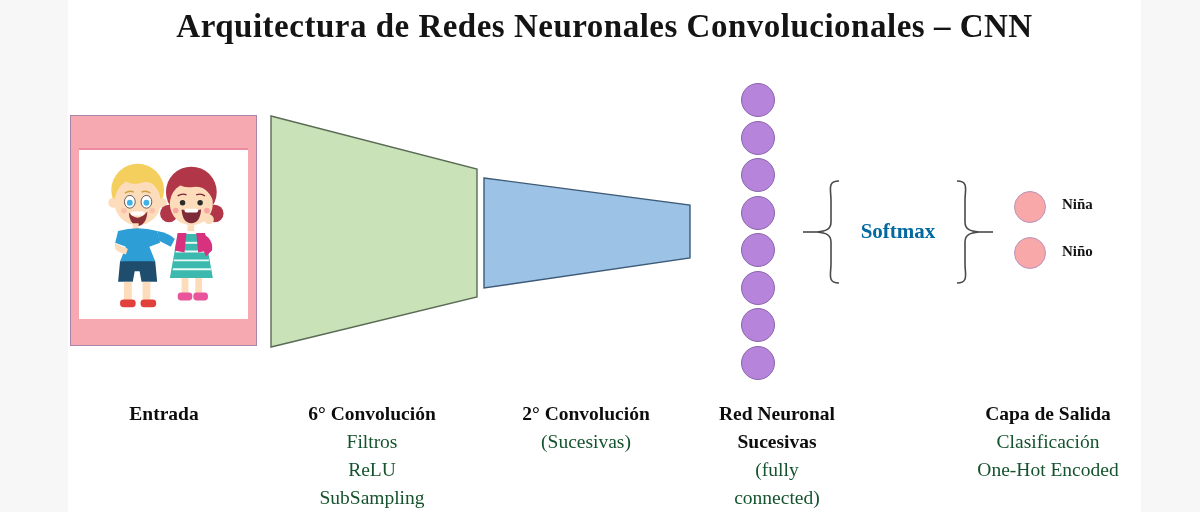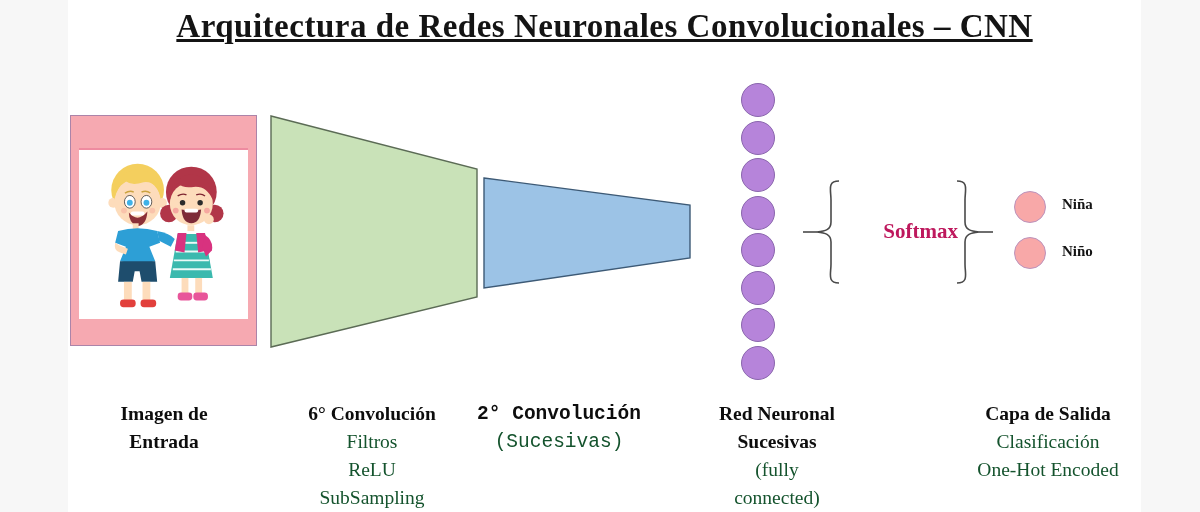--- a/index.html
+++ b/index.html
@@ -9,21 +9,20 @@
     font-family:"Liberation Serif","DejaVu Serif",serif;
   }
   .side-band{position:absolute;top:0;height:512px;background:#f7f7f7;}
   .side-band.left{left:0;width:68px;}
   .side-band.right{right:0;width:59px;}
 
   .title{
     position:absolute;left:68px;top:8px;width:1073px;
     text-align:center;font-size:33px;font-weight:bold;color:#141414;
     letter-spacing:.5px;
-    text-decoration:underline;
   }
 
   
   .photo-frame{
     position:absolute;left:70px;top:115px;width:187px;height:231px;
     background:#f6a9b1;border:1px solid #ab84a9;box-sizing:border-box;
   }
   .photo-inner{
     position:absolute;left:8px;right:8px;top:32px;bottom:26px;
     background:#ffffff;border-top:2px solid #ee8ba0;box-sizing:border-box;
@@ -37,39 +36,39 @@
     position:absolute;left:741px;top:83px;width:34px;
     display:flex;flex-direction:column;gap:3.5px;
   }
   .neuron{
     width:34px;height:34px;border-radius:50%;
     background:#b684da;border:1.5px solid #8a66ad;box-sizing:border-box;
   }
 
   .softmax-label{
     position:absolute;left:838px;top:219px;width:120px;
-    text-align:right;font-size:21px;font-weight:bold;color:#be185d;
+    text-align:center;font-size:21px;font-weight:bold;color:#0369a1;
   }
 
   .out-circle{
     position:absolute;width:32px;height:32px;border-radius:50%;
     background:#f8a8a8;border:1.5px solid #bb93bd;box-sizing:border-box;
   }
   .out-label{
     position:absolute;left:1062px;width:90px;
     font-size:15px;font-weight:bold;color:#141414;
   }
 
   
   .stage{position:absolute;top:400px;text-align:center;line-height:28px;font-size:19.5px;}
   .stage .b{font-weight:bold;color:#0d0d0d;}
   .stage .r{font-weight:normal;color:#14532d;}
   .stage.input{left:84px;width:160px;}
   .stage.conv1{left:287px;width:170px;}
-  .stage.conv2{left:469px;width:180px;font-family:Liberation Mono, monospace;}
+  .stage.conv2{left:496px;width:180px;}
   .stage.dense{left:697px;width:160px;}
   .stage.output{left:948px;width:200px;}
 </style>
 </head>
 <body>
 
 <div class="side-band left"></div>
 <div class="side-band right"></div>
 
 <div class="title">Arquitectura de Redes Neuronales Convolucionales – CNN</div>
@@ -167,21 +166,20 @@
   <path d="M40,54 H26" stroke="#4a4a4a" stroke-width="1.6" fill="none"></path>
   <path d="M4,3 C16,3 12,12 12,22 L12,44 C12,52 18,53 26,54 C18,55 12,56 12,64 L12,86 C12,96 16,105 4,105" stroke="#4a4a4a" stroke-width="1.6" fill="none"></path>
 </svg>
 
 <div class="out-circle" style="left:1014px;top:191px;"></div>
 <div class="out-label" style="top:196px;">Niña</div>
 <div class="out-circle" style="left:1014px;top:237px;"></div>
 <div class="out-label" style="top:243px;">Niño</div>
 
 <div class="stage input">
-  <div class="b">Imagen de</div>
   <div class="b">Entrada</div>
 </div>
 <div class="stage conv1">
   <div class="b">6° Convolución</div>
   <div class="r">Filtros</div>
   <div class="r">ReLU</div>
   <div class="r">SubSampling</div>
 </div>
 <div class="stage conv2">
   <div class="b">2° Convolución</div>

